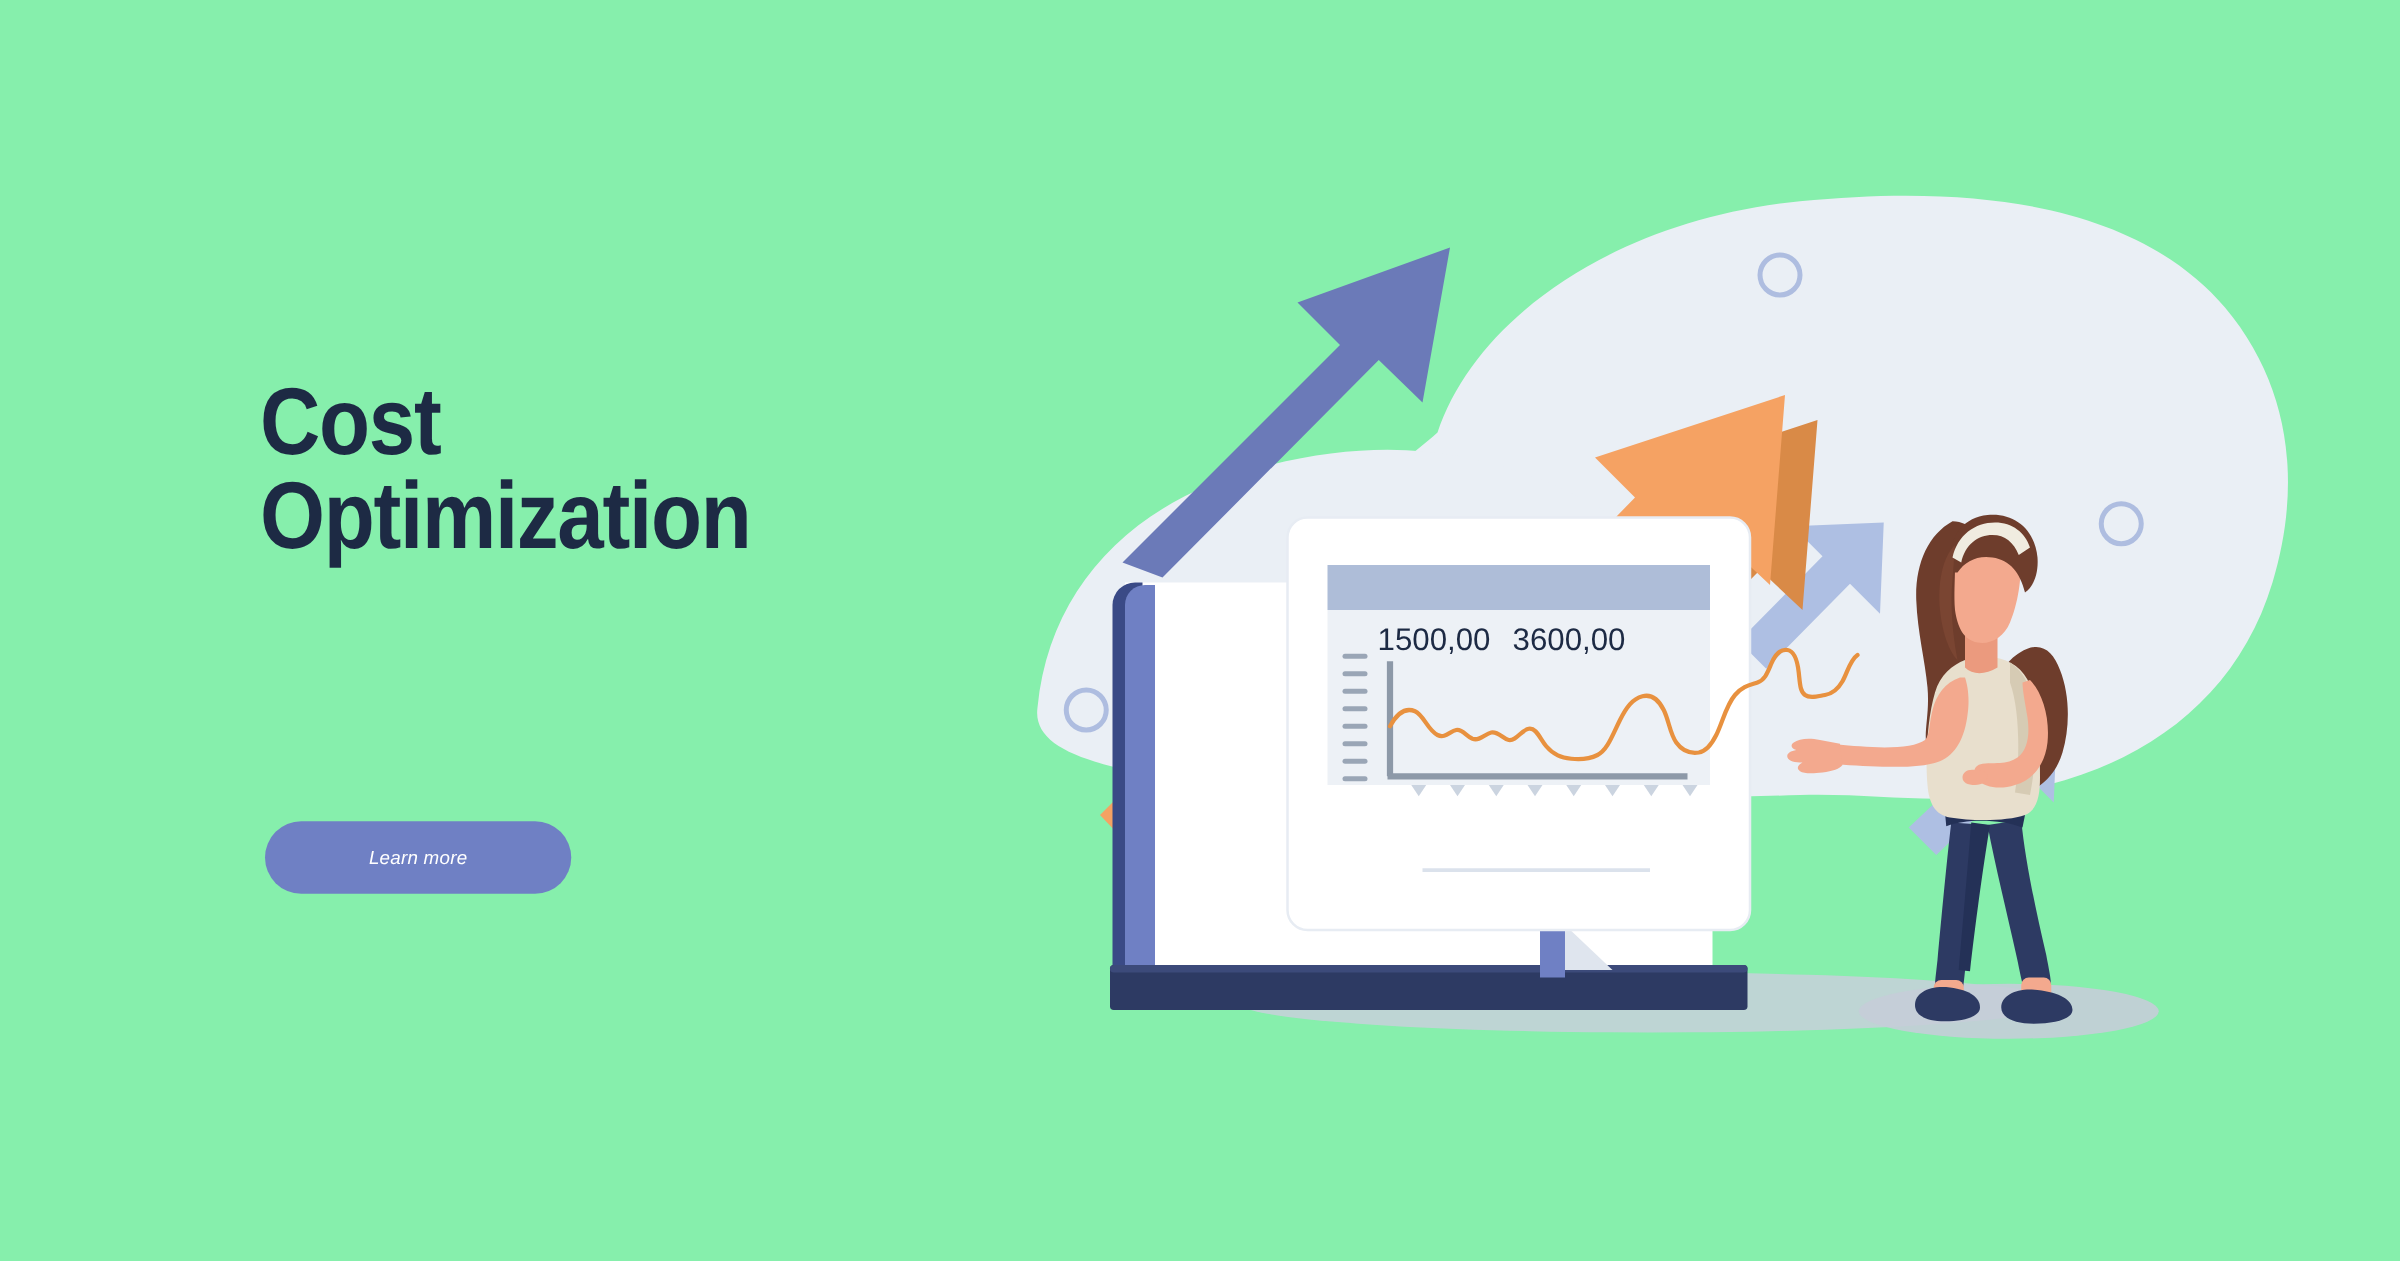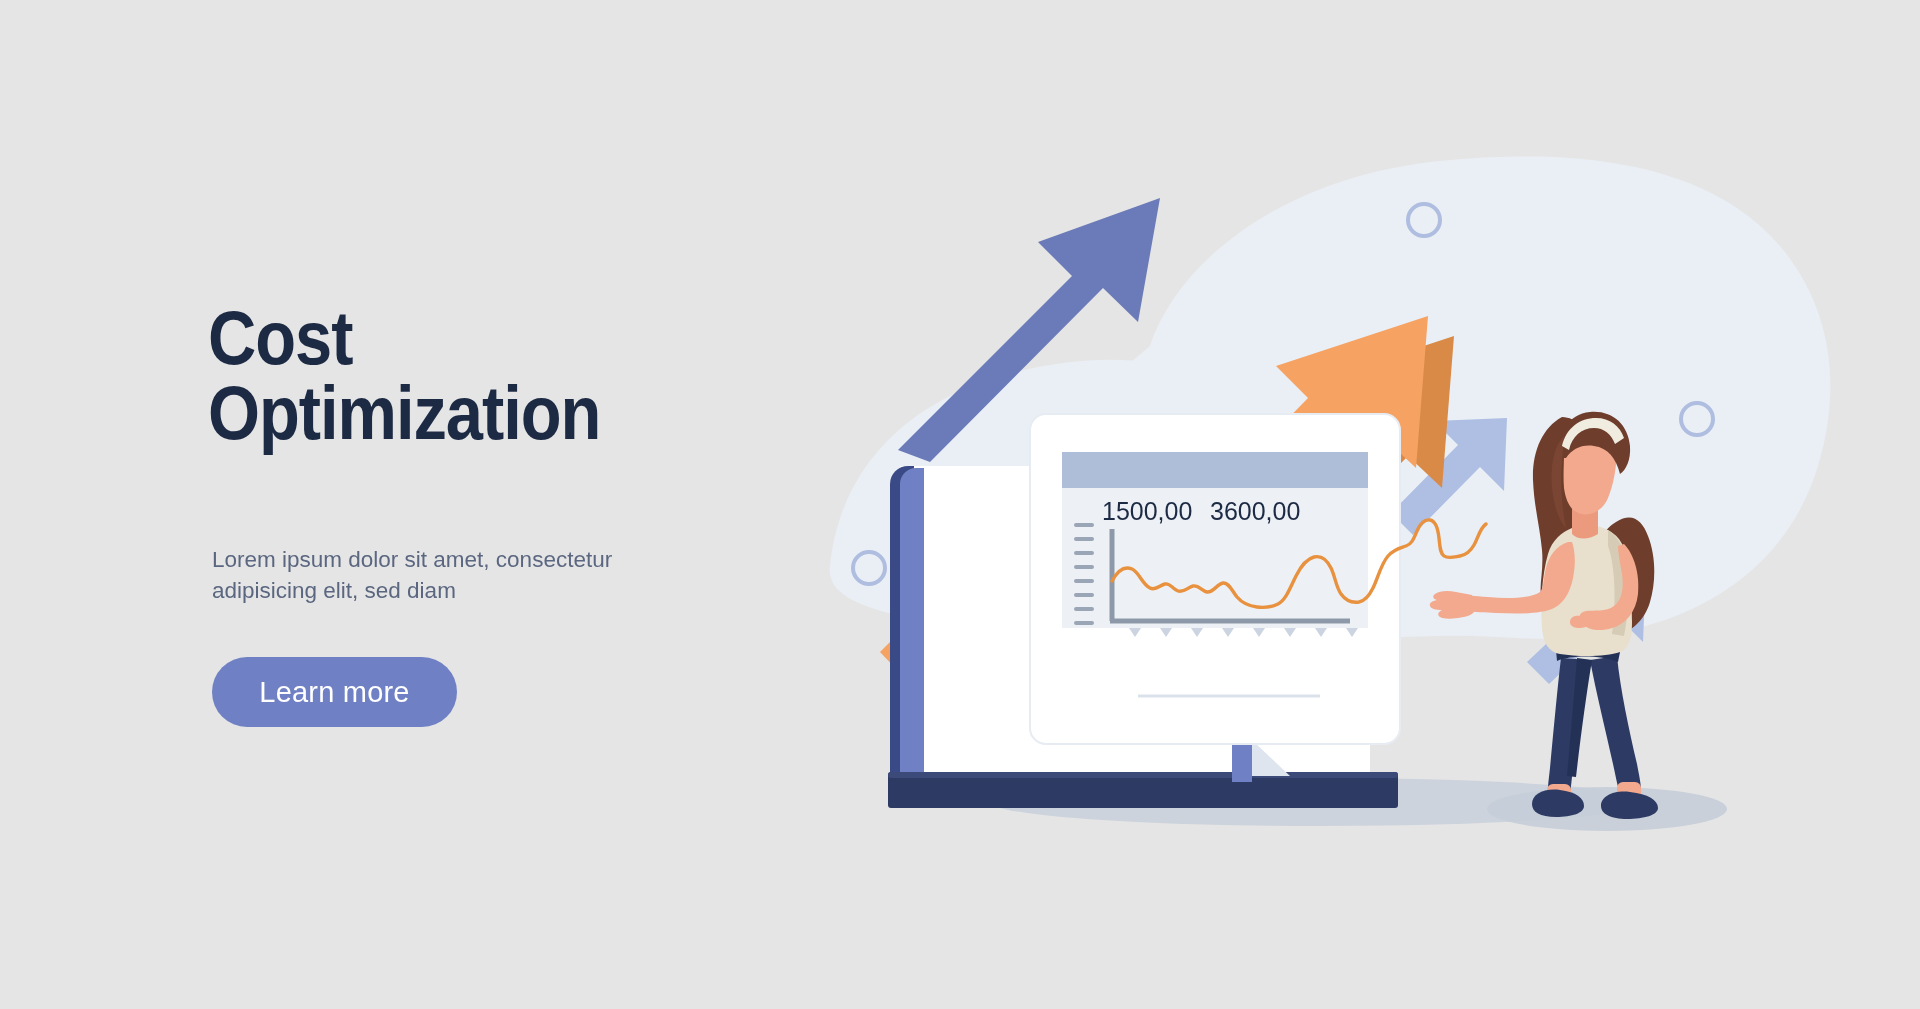--- a/index.html
+++ b/index.html
@@ -11,21 +11,21 @@
     width: 1920px;
     height: 1009px;
     overflow: hidden;
     font-family: "Liberation Sans", sans-serif;
     position: relative;
   }
 
   .page {
     position: absolute;
     inset: 0;
-    background: #e5e5e5;
+    background: #86efac;
     display: block;
   }
 
   
   .copy {
     position: absolute;
     left: 208px;
     top: 300px;
     width: 520px;
   }
@@ -51,30 +51,31 @@
     font-size: 22.5px;
     line-height: 1.36;
     color: #5b6780;
     white-space: pre-line;
   }
   .cta {
     position: absolute;
     left: 212px;
     top: 657px;
     width: 245px;
-    height: 70px;
+    height: 58px;
     border: none;
     border-radius: 40px;
     background: #6f80c4;
     color: #ffffff;
     font-family: "Liberation Sans", sans-serif;
-    font-size: 29px;
+    font-size: 15px;
     letter-spacing: 0.2px;
     cursor: pointer;
     padding: 0;
+    font-style: italic;
   }
 
   
   .illus {
     position: absolute;
     left: 820px;
     top: 136px;
     width: 1060px;
     height: 760px;
   }
@@ -87,22 +88,20 @@
   }
 </style>
 </head>
 <body>
 
 <div class="page">
 
   <div class="copy">
     <h1 class="headline">Cost
 Optimization</h1>
-    <p class="subcopy">Lorem ipsum dolor sit amet, consectetur
-adipisicing elit, sed diam</p>
   </div>
 
   <button class="cta">Learn more</button>
 
   <div class="illus">
     <svg width="1060" height="760" viewBox="0 0 1060 760" xmlns="http://www.w3.org/2000/svg">
 
       <g>
         <path d="M 330 210
                  C 360 120, 470 40, 620 25

